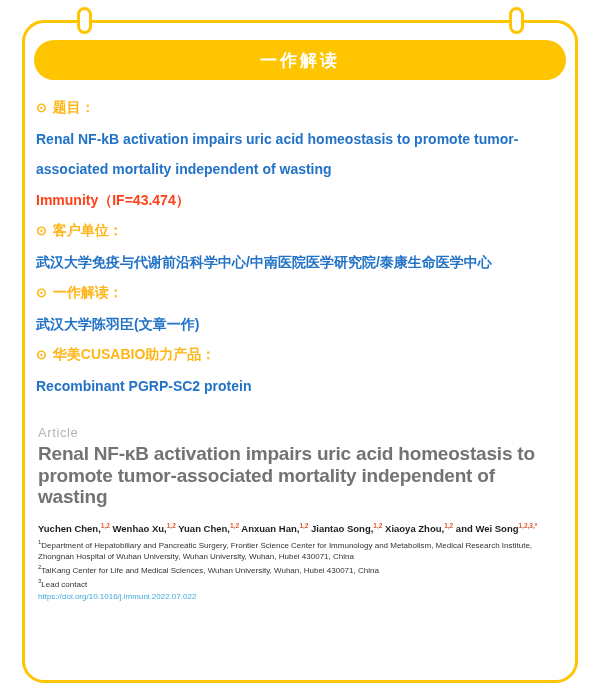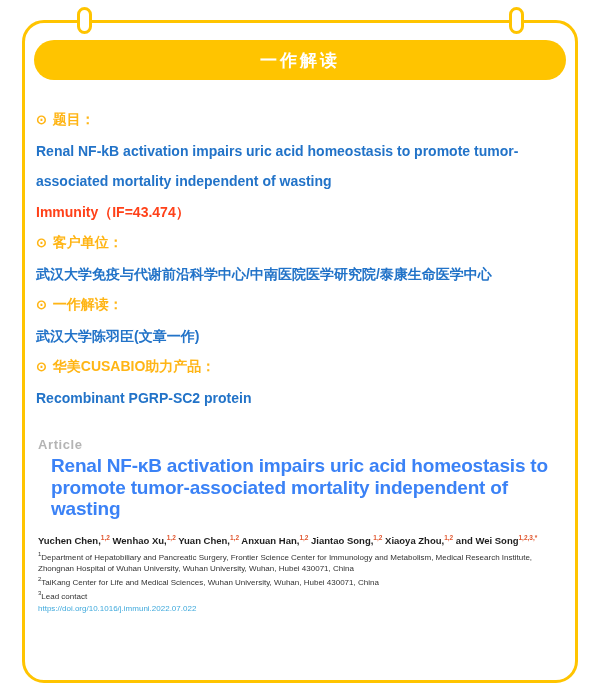--- a/index.html
+++ b/index.html
@@ -27,40 +27,40 @@
     position:absolute;top:7px;width:15px;height:27px;background:#fff;
     border:3px solid var(--accent);border-radius:10px;z-index:3;
   }
   .pin-left{left:77px;}
   .pin-right{left:509px;}
   .banner{
     height:40px;background:var(--accent);border-radius:20px;
     display:flex;align-items:center;justify-content:center;
   }
   .banner-title{color:#fff;font-size:17px;font-weight:bold;letter-spacing:3px;}
-  .content{padding:24px 2px 0 2px;}
+  .content{padding:12px 2px 0 2px;}
   .row-label{
     color:var(--label);font-weight:bold;font-size:14px;line-height:30.5px;margin:0;
   }
   .row-label .bullet{font-size:13px;margin-right:2px;}
   .row-value{
     color:var(--blue);font-weight:bold;font-size:14px;line-height:30.5px;margin:0;
   }
   .row-value.red{color:var(--red);}
   
   .paper{margin-top:15px;padding:0 2px;}
   .paper-header{display:flex;justify-content:space-between;align-items:center;}
   .journal-logo{color:var(--cyan);font-size:23px;font-weight:bold;letter-spacing:-0.5px;}
   .publisher-logo{display:flex;align-items:center;gap:4px;color:var(--cellpress);
     font-weight:bold;font-size:16px;letter-spacing:-0.3px;}
   .publisher-logo svg{display:block;}
-  .article-type{color:var(--gray);font-weight:bold;font-size:13px;margin-top:24px;letter-spacing:0.6px;}
+  .article-type{color:var(--gray);font-weight:normal;font-size:13px;margin-top:24px;letter-spacing:0.6px;}
   .paper-title{
-    color:#3b82f6;font-size:19px;font-weight:bold;line-height:21.5px;
-    margin:3px 0 0 13px;letter-spacing:-0.2px;max-width:545px;
+    color:#737373;font-size:19px;font-weight:bold;line-height:21.5px;
+    margin:3px 0 0 0;letter-spacing:-0.2px;max-width:545px;
   }
   .authors{font-size:9.5px;font-weight:bold;color:#1d1d1d;margin:12px 0 0 0;line-height:12px;}
   .authors sup{color:#E0562E;font-size:6.5px;}
   .affils{font-size:8px;color:#333;line-height:11.5px;margin-top:2px;}
   .affils sup{font-size:6px;}
   .link{color:var(--link);}
 </style>
 </head>
 <body>
 

